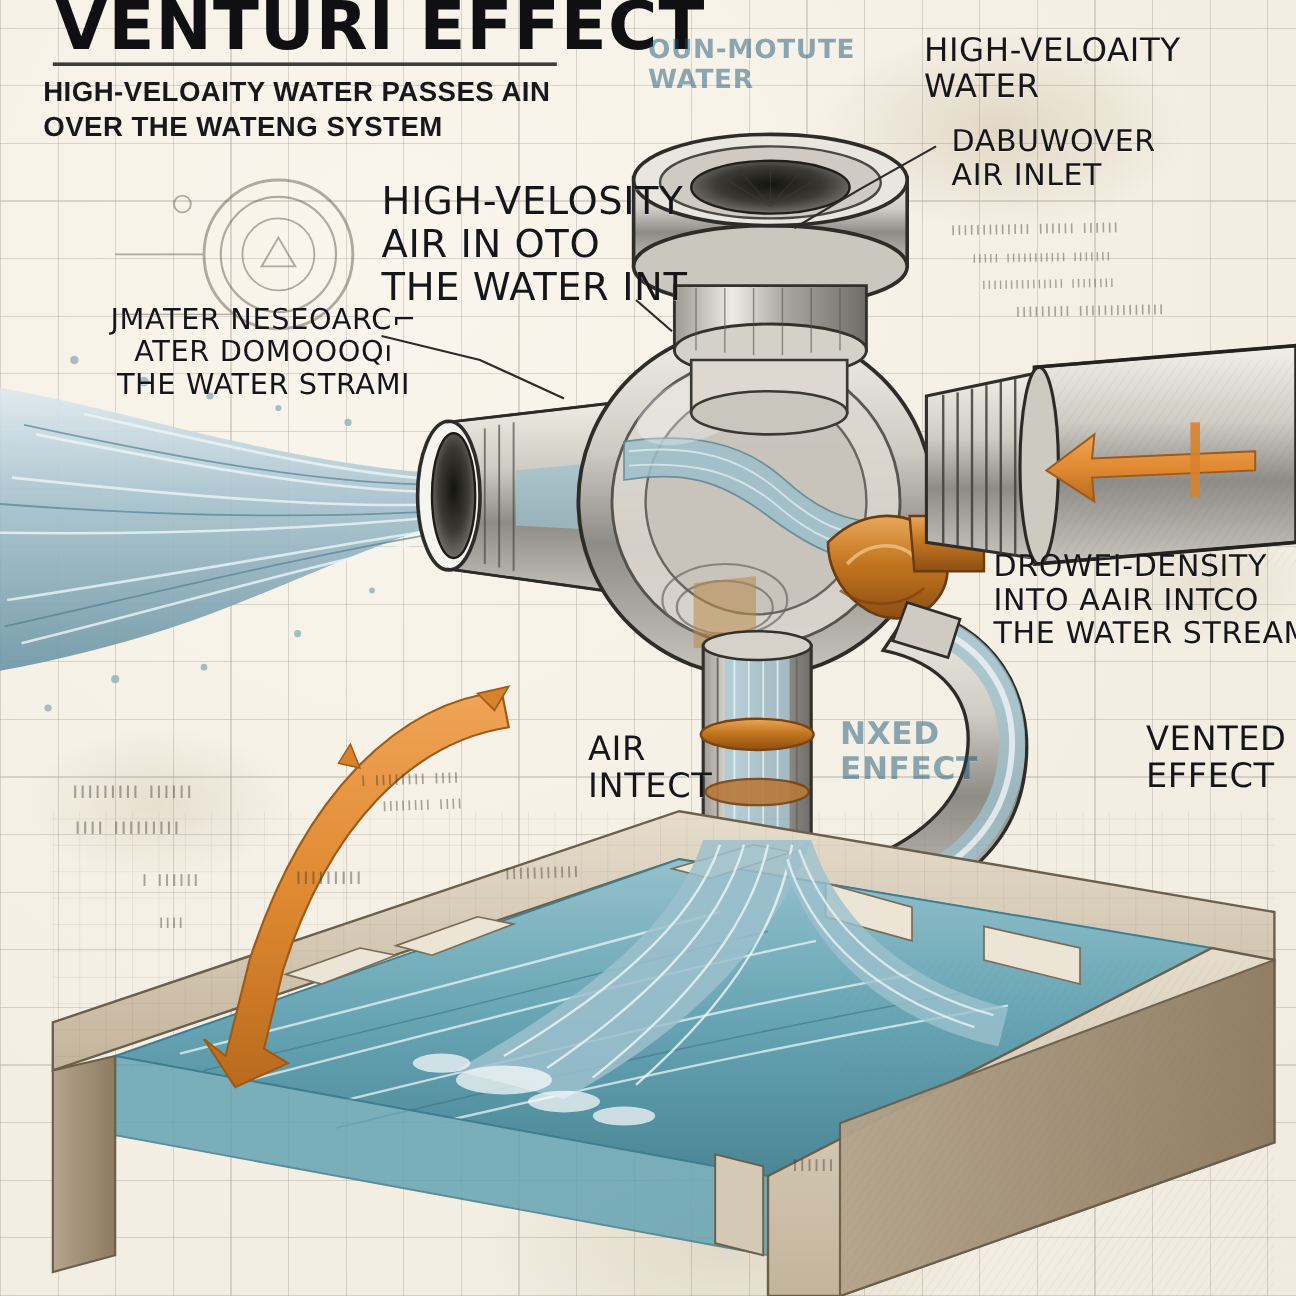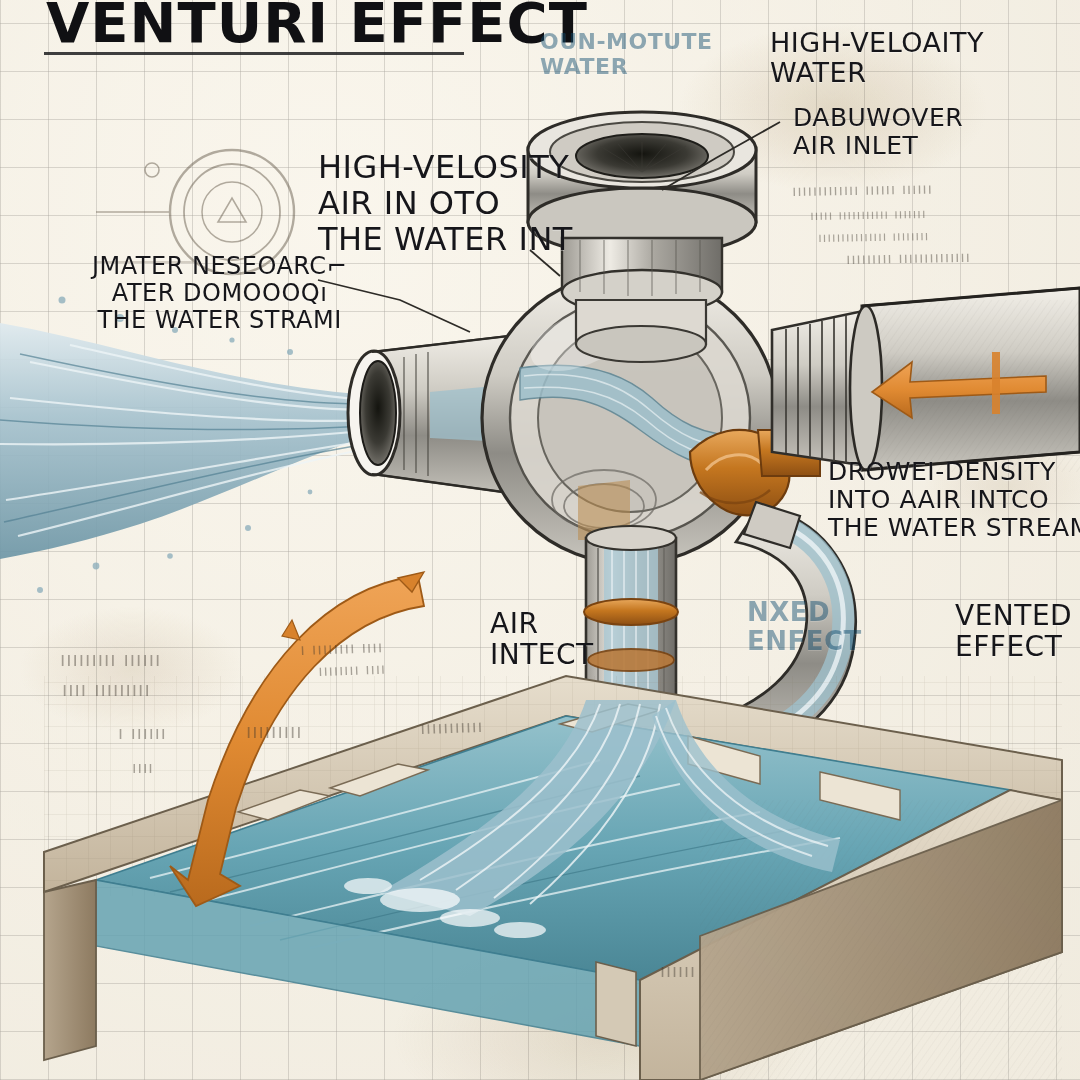--- a/index.html
+++ b/index.html
@@ -346,40 +346,42 @@
       <circle cx="232" cy="212" r="30" fill="none" stroke="#5a4f3f" stroke-width="1.5"></circle>
       <path d="M218 222 L 246 222 L 232 198 Z" fill="none" stroke="#5a4f3f" stroke-width="1.6"></path>
       <circle cx="152" cy="170" r="7" fill="none" stroke="#5a4f3f" stroke-width="1.6"></circle>
       <path d="M96 212 L 170 212" stroke="#5a4f3f" stroke-width="1.4"></path>
       <path d="M96 262 L 200 262" stroke="#5a4f3f" stroke-width="1.2"></path>
     </g>
   </svg>
 
   <div class="title">VENTURI EFFECT</div>
   <div class="title-rule"></div>
+  <div class="sub">HIGH-VELOAITY WATER PASSES
+AIN OVER THE WATENG SYSTEM</div>
 
   <div id="label-layer">
       <div class="lbl" style="left: 318px; top: 150px; font-size: 32px;">HIGH-VELOSITY
 AIR IN OTO
 THE WATER INT</div>
       <div class="lbl ghost" style="left: 540px; top: 30px; font-size: 22px;">OUN-MOTUTE
 WATER</div>
       <div class="lbl" style="left: 770px; top: 28px; font-size: 27px;">HIGH-VELOAITY
 WATER</div>
       <div class="lbl" style="left: 793px; top: 104px; font-size: 25px;">DABUWOVER
 AIR INLET</div>
       <div class="lbl" style="left: 92px; top: 253px; font-size: 24px; text-align: center;">JMATER NESEOARC⌐
 ATER DOMOOOQı
 THE WATER STRAMI</div>
       <div class="lbl" style="left: 828px; top: 458px; font-size: 25px;">DROWEI-DENSITY
 INTO AAIR INTCO
 THE WATER STREAM</div>
       <div class="lbl" style="left: 490px; top: 608px; font-size: 28px;">AIR
 INTECT</div>
-      <div class="lbl ghost" style="left: 700px; top: 598px; font-size: 26px; margin-left: 47px;">NXED
+      <div class="lbl ghost" style="left: 700px; top: 598px; font-size: 26px;">NXED
 ENFECT</div>
       <div class="lbl" style="left: 955px; top: 600px; font-size: 28px;">VENTED
 EFFECT</div>
     </div>
   <div id="scribble-layer">
       <div class="scribble" style="left: 792px; top: 182px; font-size: 15px; transform: rotate(-1deg);">ııııııııııııı ıııııı ıııııı</div>
       <div class="scribble" style="left: 810px; top: 208px; font-size: 13px; transform: rotate(-1deg);">ııııı ııııııııııı ııııııı</div>
       <div class="scribble" style="left: 818px; top: 230px; font-size: 13px; transform: rotate(-1deg);">ııııııııııııııı ıııııııı</div>
       <div class="scribble" style="left: 846px; top: 250px; font-size: 15px; transform: rotate(-1deg);">ııııııııı ıııııııııııııı</div>
       <div class="scribble" style="left: 60px; top: 648px; font-size: 19px; transform: rotate(0deg);">ııııııııı ıııııı</div>

